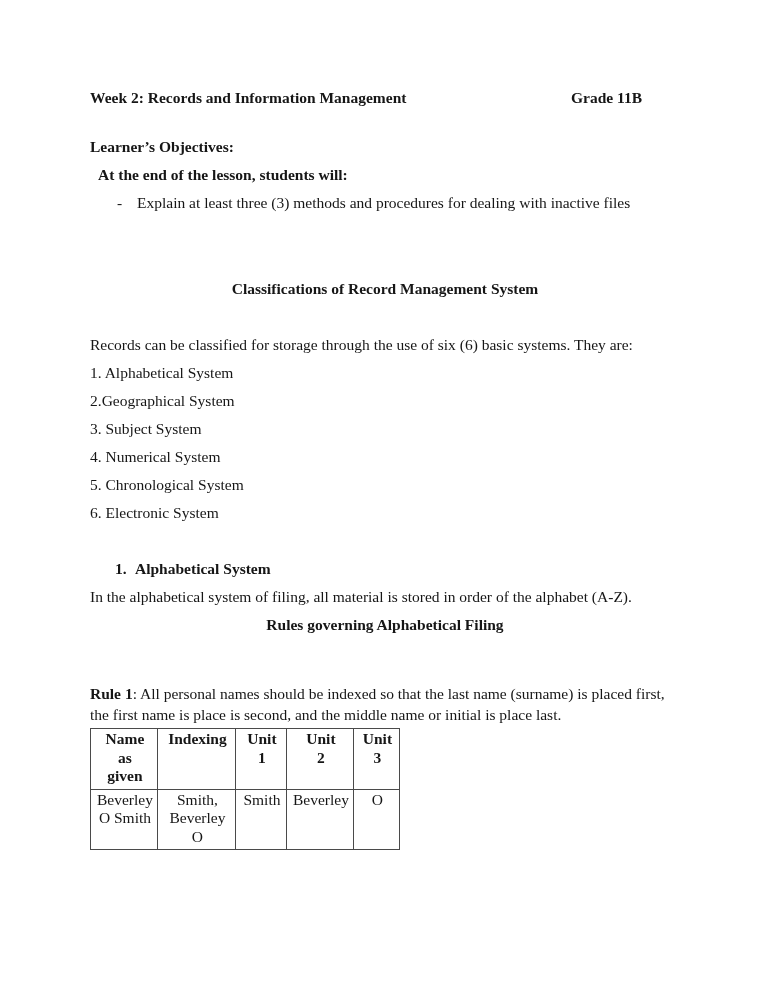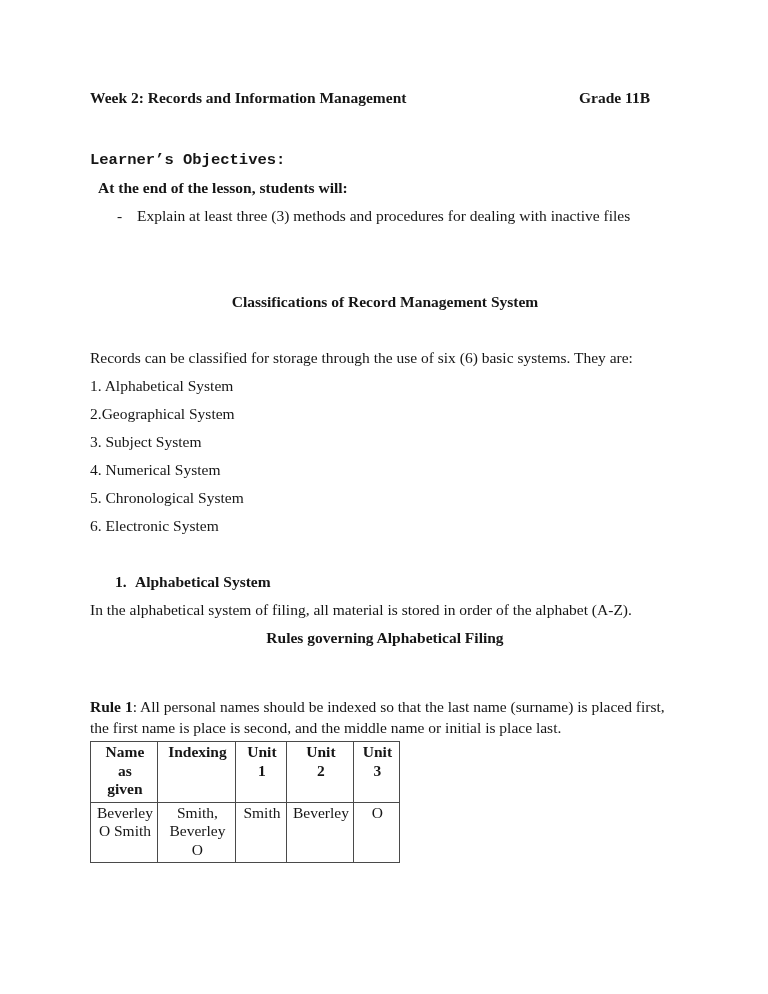--- a/index.html
+++ b/index.html
@@ -18,22 +18,22 @@
     width: 768px;
     height: 964px;
     padding: 84px 88px 0 90px;
     background: #ffffff;
   }
   .title-row {
     display: flex;
     justify-content: space-between;
     font-weight: bold;
   }
-  .title-row .grade { margin-right: 30px; white-space: nowrap; }
-  .objectives-heading { font-weight: bold; margin-top: 34px; font-family: Liberation Mono, monospace; }
+  .title-row .grade { margin-right: 38px; white-space: nowrap; }
+  .objectives-heading { font-weight: bold; margin-top: 21px; }
   .objectives-intro   { font-weight: bold; padding-left: 8px; }
   .objective-item     { padding-left: 27px; }
   .objective-item .dash { display: inline-block; width: 20px; }
   .section-title {
     text-align: center;
     font-weight: bold;
     margin-top: 58px;
   }
   .systems-intro { margin-top: 28px; }
   .subsection-heading { font-weight: bold; margin-top: 28px; padding-left: 25px; }

